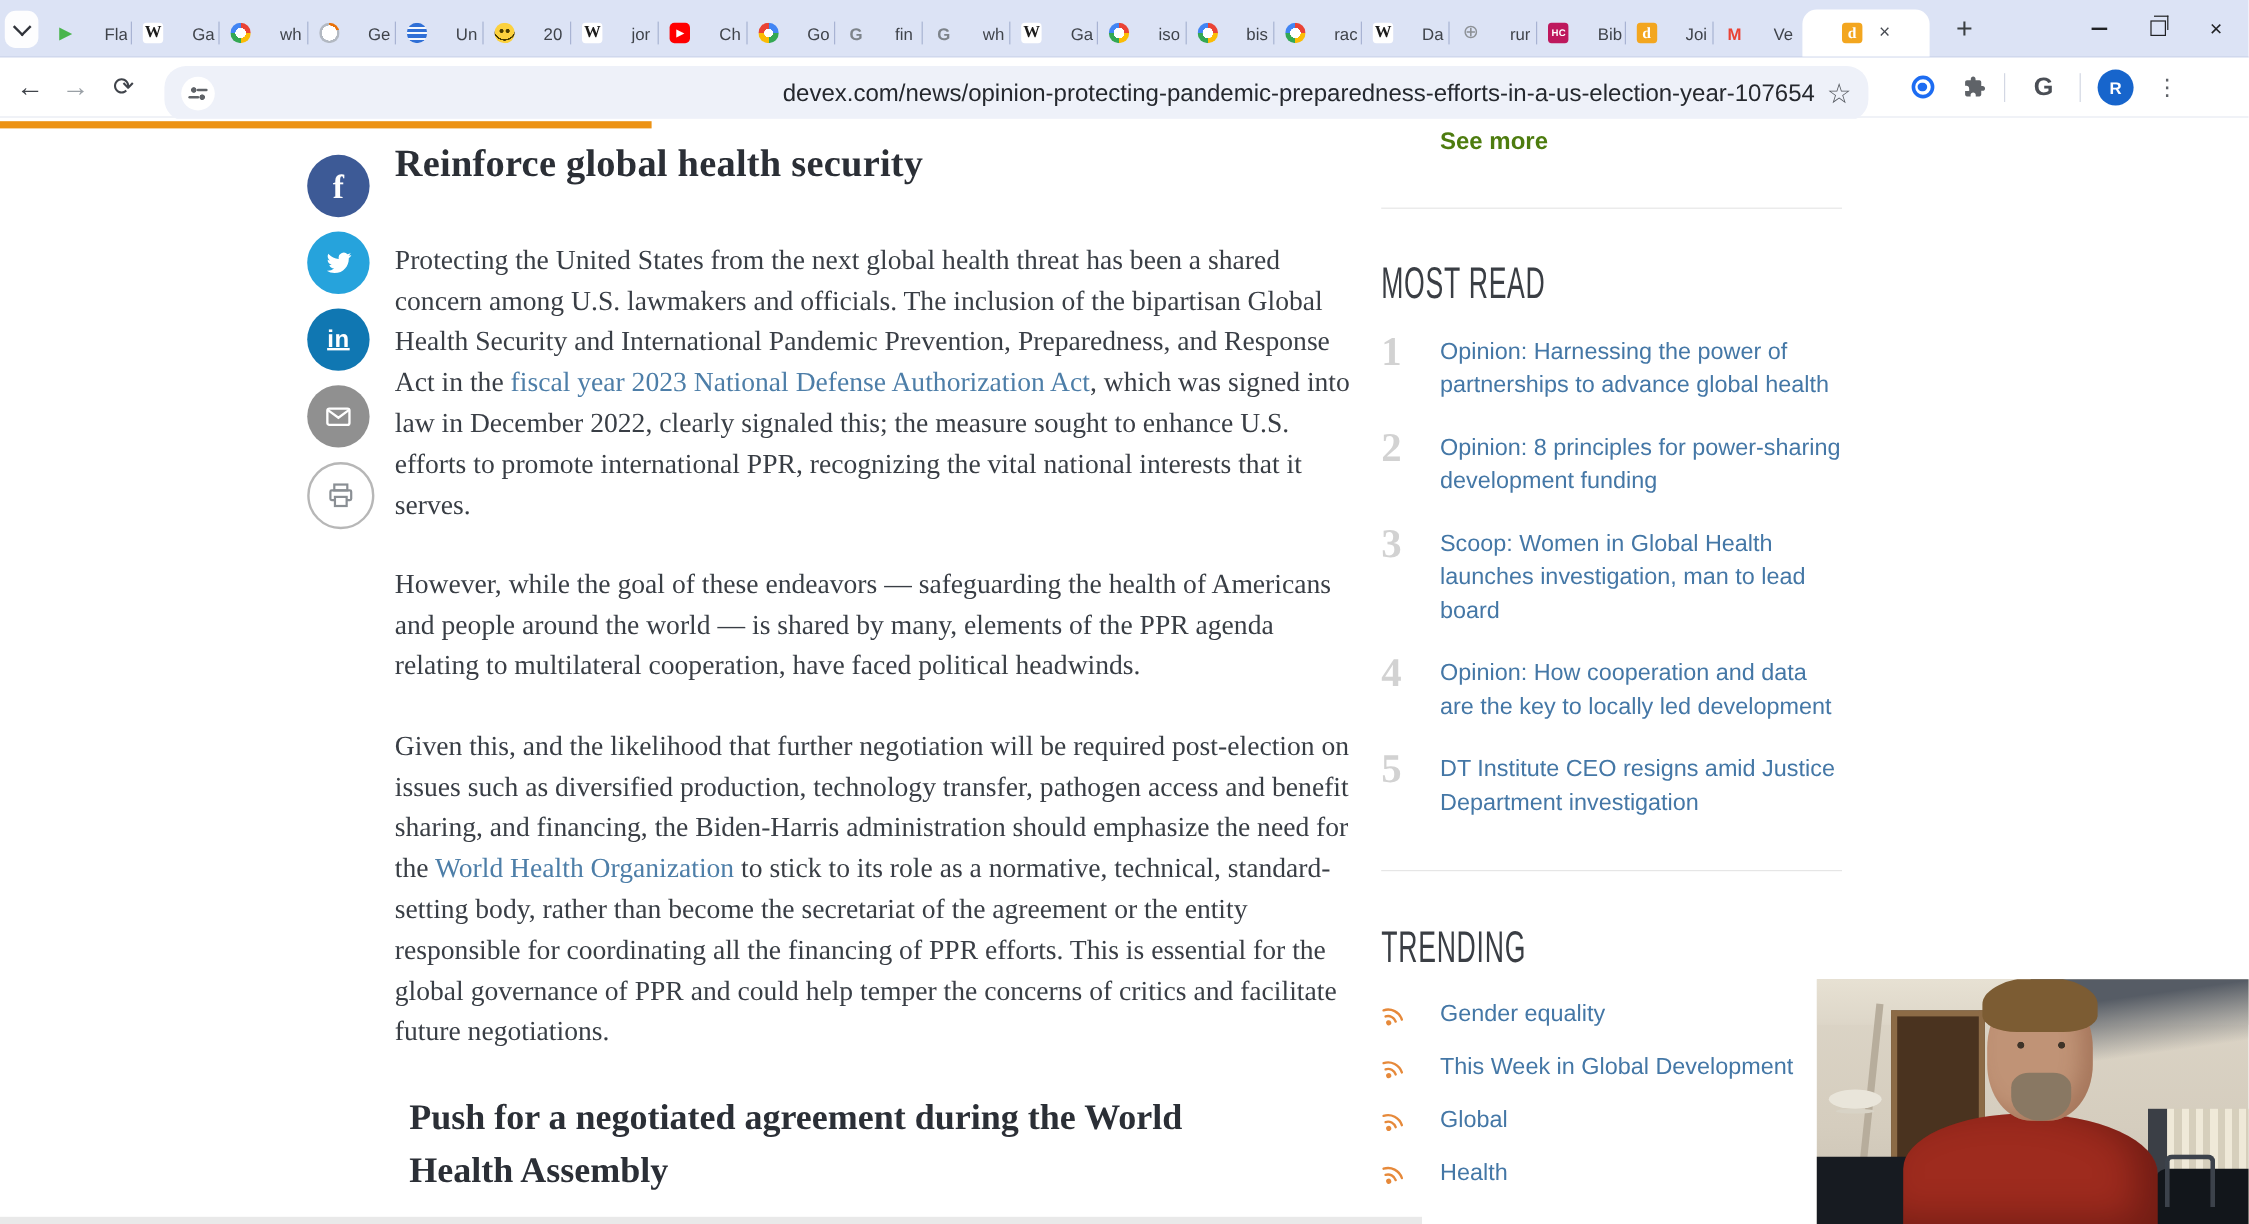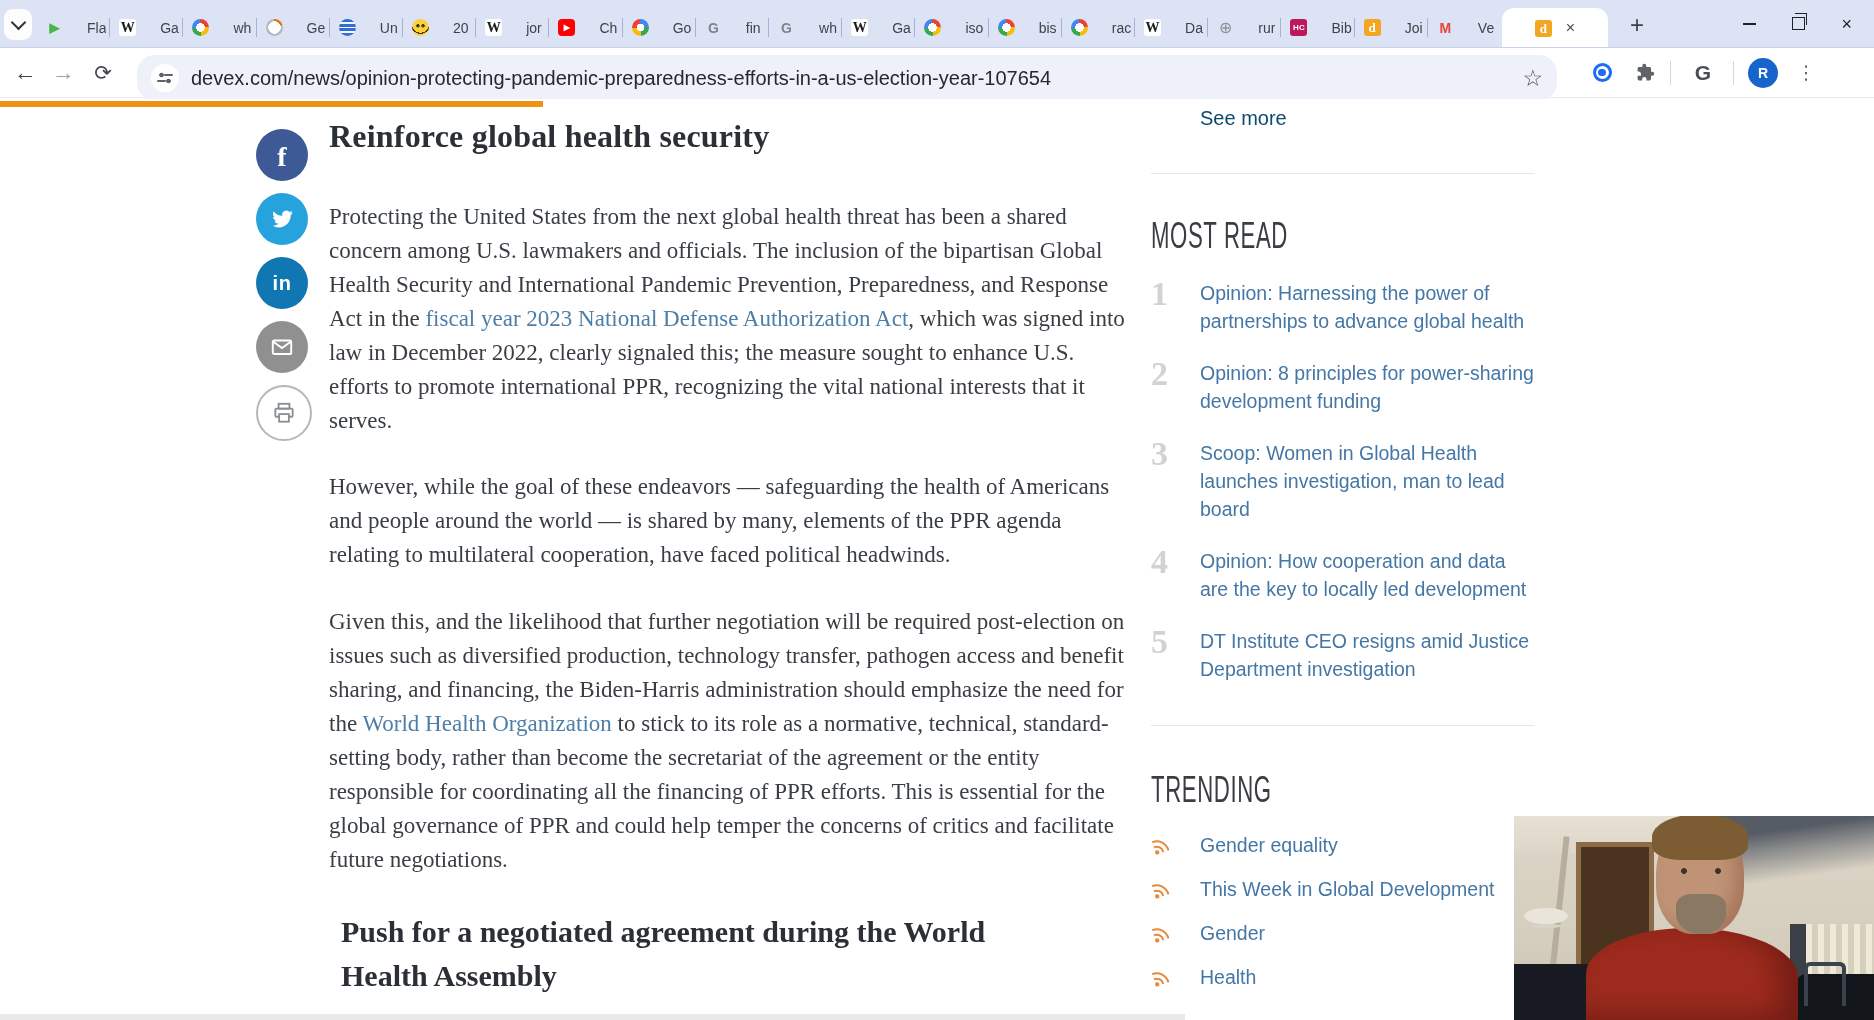--- a/index.html
+++ b/index.html
@@ -47,21 +47,21 @@
   .fav-devex{background:#f3a61f;border-radius:3px;color:#fff;font-size:13px;font-family:"Liberation Serif",serif;}
   .fav-gmail{color:#ea4335;font-size:14px;font-weight:800;}
   .fav-play{color:#49b54c;font-size:13px;}
 
   
   .toolbar{position:absolute;left:0;top:48px;width:1874px;height:49px;background:#fff;border-bottom:1px solid #e6e9f2;}
   .nav-ico{position:absolute;top:0;height:49px;display:flex;align-items:center;justify-content:center;width:34px;
            font-size:23px;color:#40444b;}
   .ico-back{left:8px;} .ico-fwd{left:46px;color:#9aa0a6;} .ico-reload{left:86px;font-size:21px;}
   .omnibox{position:absolute;left:137px;top:7px;width:1420px;height:46px;background:#eef1f9;border-radius:18px;
-           display:flex;align-items:center;padding:0 14px;box-sizing:border-box;}
+           display:flex;align-items:center;padding:0 14px;box-sizing:border-box;text-align:right;}
   .siteinfo-wrap{width:28px;height:28px;background:#fff;border-radius:50%;display:flex;align-items:center;justify-content:center;flex:none;}
   .tune{width:16px;height:16px;position:relative;
         background:radial-gradient(circle at 4.5px 5px,#5f6368 2px,transparent 2.6px),
                    radial-gradient(circle at 11.5px 11px,#5f6368 2px,transparent 2.6px);}
   .tune::before{content:"";position:absolute;top:4.2px;left:7px;right:0;height:1.8px;background:#5f6368;border-radius:2px;}
   .tune::after{content:"";position:absolute;top:10.2px;left:0;right:7px;height:1.8px;background:#5f6368;border-radius:2px;}
   .url-text{margin-left:12px;font-size:20px;color:#25282e;white-space:nowrap;overflow:hidden;flex:1;}
   .star{font-size:23px;color:#54585f;margin-left:10px;}
   .ext-ico{position:absolute;top:0;height:49px;display:flex;align-items:center;justify-content:center;}
   .loom{left:1590px;width:24px;}
@@ -78,33 +78,33 @@
   
   .progress-row{position:absolute;left:0;top:99px;width:1874px;height:8px;background:#fff;}
   .progress-fill{position:absolute;left:0;top:2px;height:6px;width:543px;}
 
   
   .share-rail{position:absolute;left:256px;top:129px;width:52px;}
   .share-btn{width:52px;height:52px;border-radius:50%;display:flex;align-items:center;justify-content:center;
              margin-bottom:12px;color:#fff;}
   .share-btn svg{display:block;}
   .glyph-f{font:700 28px "Liberation Serif",serif;margin-top:4px;}
-  .glyph-in{font:700 20px "Liberation Sans",sans-serif;letter-spacing:.5px;}
+  .glyph-in{font:700 20px "Liberation Sans",sans-serif;letter-spacing:.5px;text-decoration:underline;}
   .article-h1{position:absolute;left:329px;top:116px;width:820px;margin:0;
               font:700 32px/40px "Liberation Serif",serif;color:#2b2f36;letter-spacing:.2px;}
   .article-p{position:absolute;left:329px;width:800px;margin:0;
              font:400 23px/34px "Liberation Serif",serif;color:#393e45;}
   .p-0{top:200px;} .p-1{top:470px;} .p-2{top:605px;}
   .inline-link{color:#4d7ea8;text-decoration:none;cursor:pointer;}
   .article-h2{position:absolute;left:329px;top:898px;width:700px;margin:12px;
               font:700 30px/44px "Liberation Serif",serif;color:#2b2f36;}
 
   
   .sidebar{position:absolute;left:1151px;top:85px;width:384px;height:935px;}
-  .see-more{position:absolute;left:49px;top:22px;font-size:20px;font-weight:400;color:#0c4a6e;cursor:pointer;}
+  .see-more{position:absolute;left:49px;top:22px;font-size:20px;font-weight:700;color:#4d7c0f;cursor:pointer;}
   .side-divider{position:absolute;left:0;width:384px;height:1px;background:#e6e6e6;}
   .div1{top:88px;} .div2{top:640px;}
   .side-title{position:absolute;left:0;display:inline-block;white-space:nowrap;margin:0;
               font:500 37px/1 "Liberation Sans",sans-serif;color:#3a3e44;letter-spacing:1px;
               transform:scaleX(.6);transform-origin:left center;}
   .t-mostread{top:132px;} .t-trending{top:686px;}
   .mostread-list{position:absolute;left:0;top:194px;width:384px;margin:0;padding:0;list-style:none;}
   .mr-item{display:flex;margin-bottom:24px;}
   .mr-rank{width:49px;flex:none;font:700 34px/30px "Liberation Serif",serif;color:#d2d2d2;}
   .mr-link{font-size:19.5px;line-height:28px;color:#4477a6;text-decoration:none;cursor:pointer;}
@@ -364,21 +364,21 @@
           </span>
           <a class="tr-link" style="color: rgb(68, 119, 166);">This Week in Global Development</a>
         </li>
         <li class="tr-item">
           <span class="tr-icon">
             <svg width="20" height="20" viewBox="0 0 24 24" style="transform:rotate(-18deg)">
               <circle cx="5" cy="19" r="2.6" fill="#e6893a"></circle>
               <path d="M4 12a8 8 0 0 1 8 8M4 5.5A14.5 14.5 0 0 1 18.5 20" fill="none" stroke="#e6893a" stroke-width="2.4" stroke-linecap="round"></path>
             </svg>
           </span>
-          <a class="tr-link" style="color: rgb(68, 119, 166);">Gender</a>
+          <a class="tr-link" style="color: rgb(68, 119, 166);">Global</a>
         </li>
         <li class="tr-item">
           <span class="tr-icon">
             <svg width="20" height="20" viewBox="0 0 24 24" style="transform:rotate(-18deg)">
               <circle cx="5" cy="19" r="2.6" fill="#e6893a"></circle>
               <path d="M4 12a8 8 0 0 1 8 8M4 5.5A14.5 14.5 0 0 1 18.5 20" fill="none" stroke="#e6893a" stroke-width="2.4" stroke-linecap="round"></path>
             </svg>
           </span>
           <a class="tr-link" style="color: rgb(68, 119, 166);">Health</a>
         </li>

